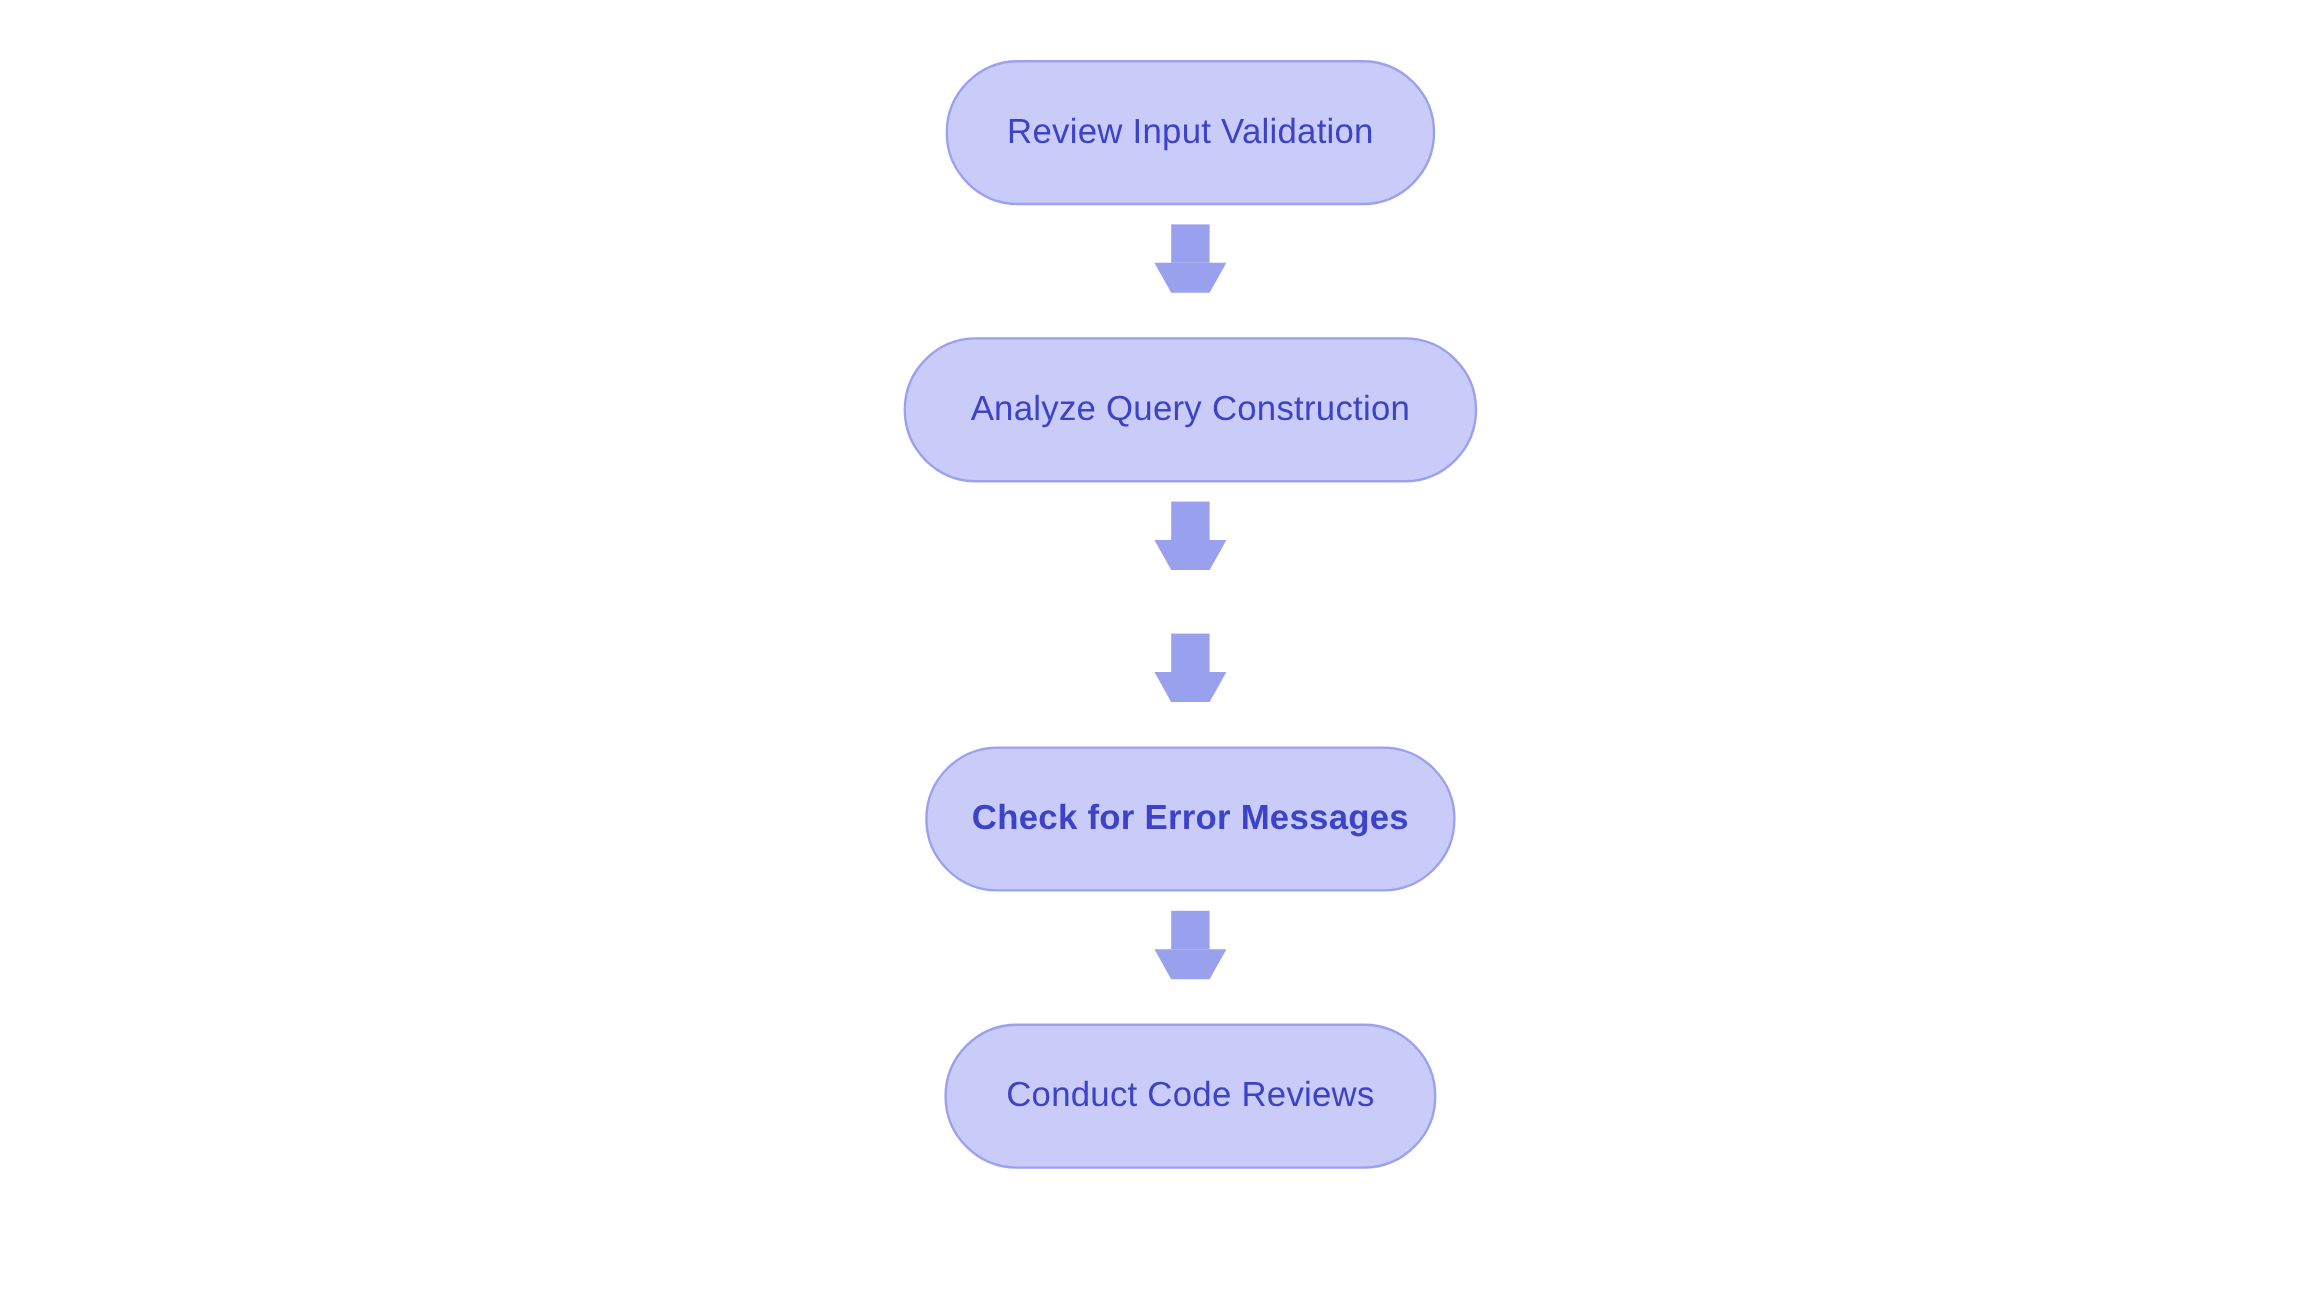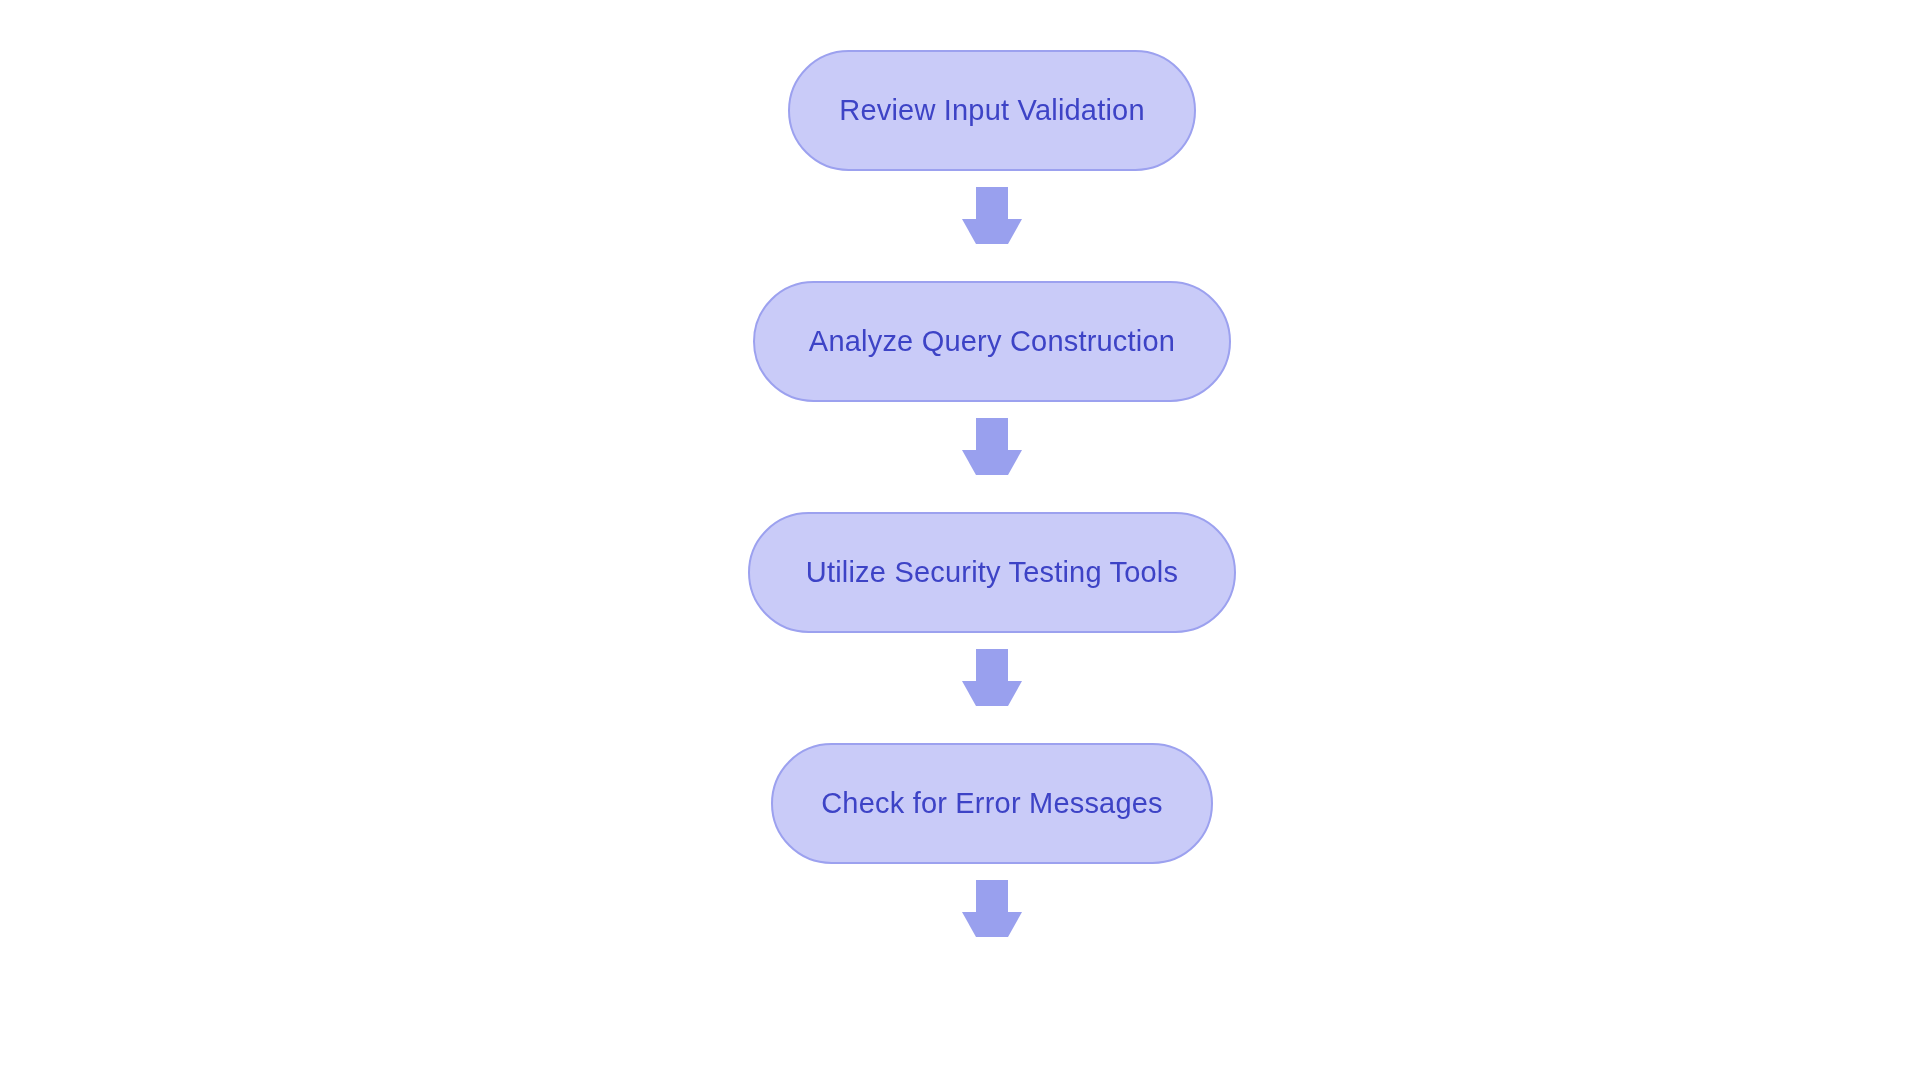--- a/index.html
+++ b/index.html
@@ -37,21 +37,21 @@
   }
   .flow-node .node-label {
     font-size: 29px;
     color: var(--node-text);
     white-space: nowrap;
     letter-spacing: 0.2px;
   }
   .w-n1 { width: 408px; }
   .w-n2 { width: 478px; }
   .w-n3 { width: 488px; }
-  .w-n4 { width: 442px; }
+  .w-n4 { width: 442px; font-weight: bold; }
   .w-n5 { width: 410px; }
   .connector {
     height: 110px;
     width: 30px;
     display: flex;
     flex-direction: column;
     align-items: center;
     flex: 0 0 auto;
   }
   .connector .line {
@@ -84,32 +84,32 @@
 
   <div class="flow-node w-n2">
     <span class="node-label">Analyze Query Construction</span>
   </div>
 
   <div class="connector">
     <div class="line"></div>
     <div class="head"></div>
   </div>
 
-  <div class="flow-node w-n3">
-    <span class="node-label">Utilize Security Testing Tools</span>
-  </div>
 
   <div class="connector">
     <div class="line"></div>
     <div class="head"></div>
   </div>
 
   <div class="flow-node w-n4">
     <span class="node-label">Check for Error Messages</span>
   </div>
 
   <div class="connector">
     <div class="line"></div>
     <div class="head"></div>
   </div>
 
+  <div class="flow-node w-n5">
+    <span class="node-label">Conduct Code Reviews</span>
+  </div>
 
 </div>
 
 </body></html>

